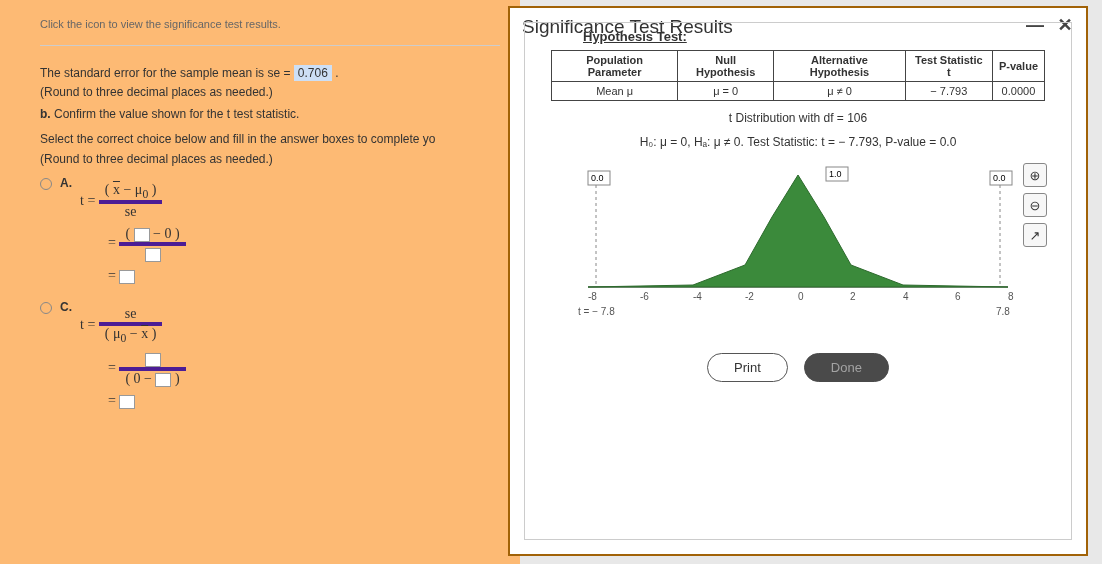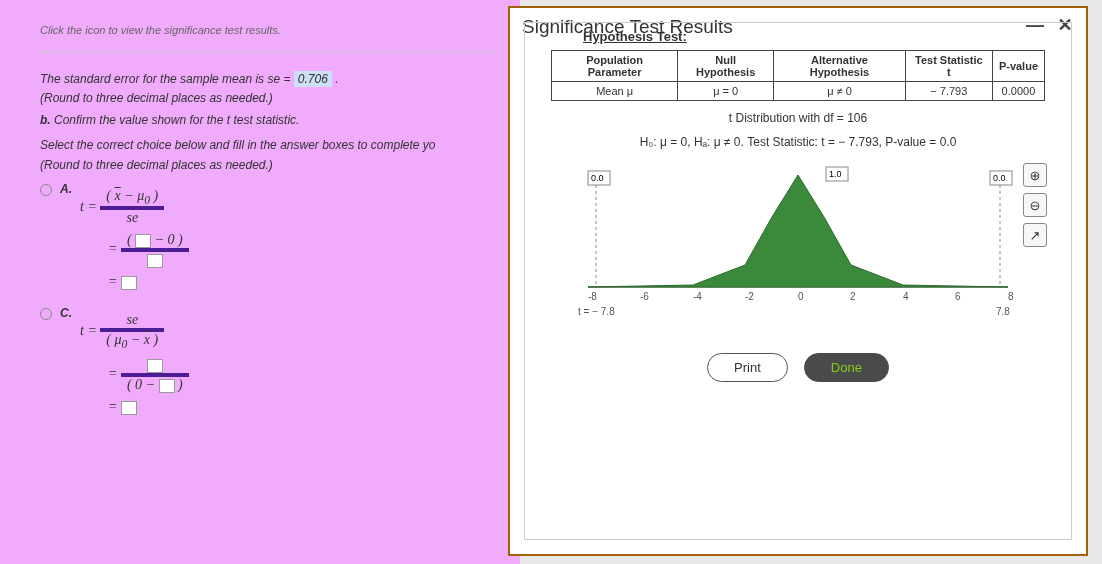--- a/index.html
+++ b/index.html
@@ -1,18 +1,18 @@
 <!DOCTYPE html>
 <html><head>
 <meta charset="utf-8">
 <style>
   *{box-sizing:border-box;margin:0;padding:0;}
   body{font-family:Arial,Helvetica,sans-serif;font-size:12px;color:#333;background:#e8e8e8;width:1102px;height:564px;overflow:hidden;position:relative;}
   .page{display:flex;height:100%;}
-  .left{width:520px;padding:24px 20px 10px 40px;background:#f0abfc;font-style:italic;}
+  .left{width:520px;padding:18px 20px 10px 40px;background:#fdba74;}
   .truncated{font-size:11px;color:#666;padding-bottom:5px;}
   hr.rule{border:none;border-top:1px solid #ccc;margin:10px 0 18px;}
   .q{line-height:1.6;}
   .qlabel{font-weight:bold;display:inline;}
   .seval{background:#cddff5;padding:1px 4px;}
   .hint{margin-top:2px;}
   .sub{margin-top:6px;}
   .choice{display:flex;align-items:flex-start;margin-top:10px;}
   .radio{width:12px;height:12px;border:1.5px solid #888;border-radius:50%;margin-right:8px;margin-top:2px;flex-shrink:0;}
   .clabel{font-weight:bold;width:20px;}
@@ -36,21 +36,21 @@
   table.res{border-collapse:collapse;margin-top:6px;width:100%;}
   table.res td,table.res th{border:1px solid #444;padding:3px 6px;text-align:center;font-size:11px;}
   table.res th{font-weight:bold;}
   .distnote{text-align:center;margin-top:10px;font-size:12px;}
   .chartbox{position:relative;height:170px;margin-top:8px;}
   svg.chart{width:100%;height:100%;}
   .toolcol{position:absolute;right:-2px;top:6px;display:flex;flex-direction:column;gap:6px;}
   .tool{width:24px;height:24px;border:1px solid #888;border-radius:3px;background:#f7f7f7;display:flex;align-items:center;justify-content:center;font-size:13px;}
   .btnrow{display:flex;justify-content:center;gap:16px;margin-top:26px;}
   .btn{border:1.5px solid #555;border-radius:18px;padding:6px 26px;font-size:13px;background:#fff;}
-  .btn.dark{background:#4a4a4a;color:#84cc16;border-color:#4a4a4a;}
+  .btn.dark{background:#4a4a4a;color:#a3a3a3;border-color:#4a4a4a;}
   .axlabel{font-size:10px;fill:#555;}
   .boxlabel{font-size:9px;}
 </style>
 </head>
 <body>
 
 <div class="page">
   <div class="left">
     <div class="truncated">Click the icon to view the significance test results.</div>
     <hr class="rule">

